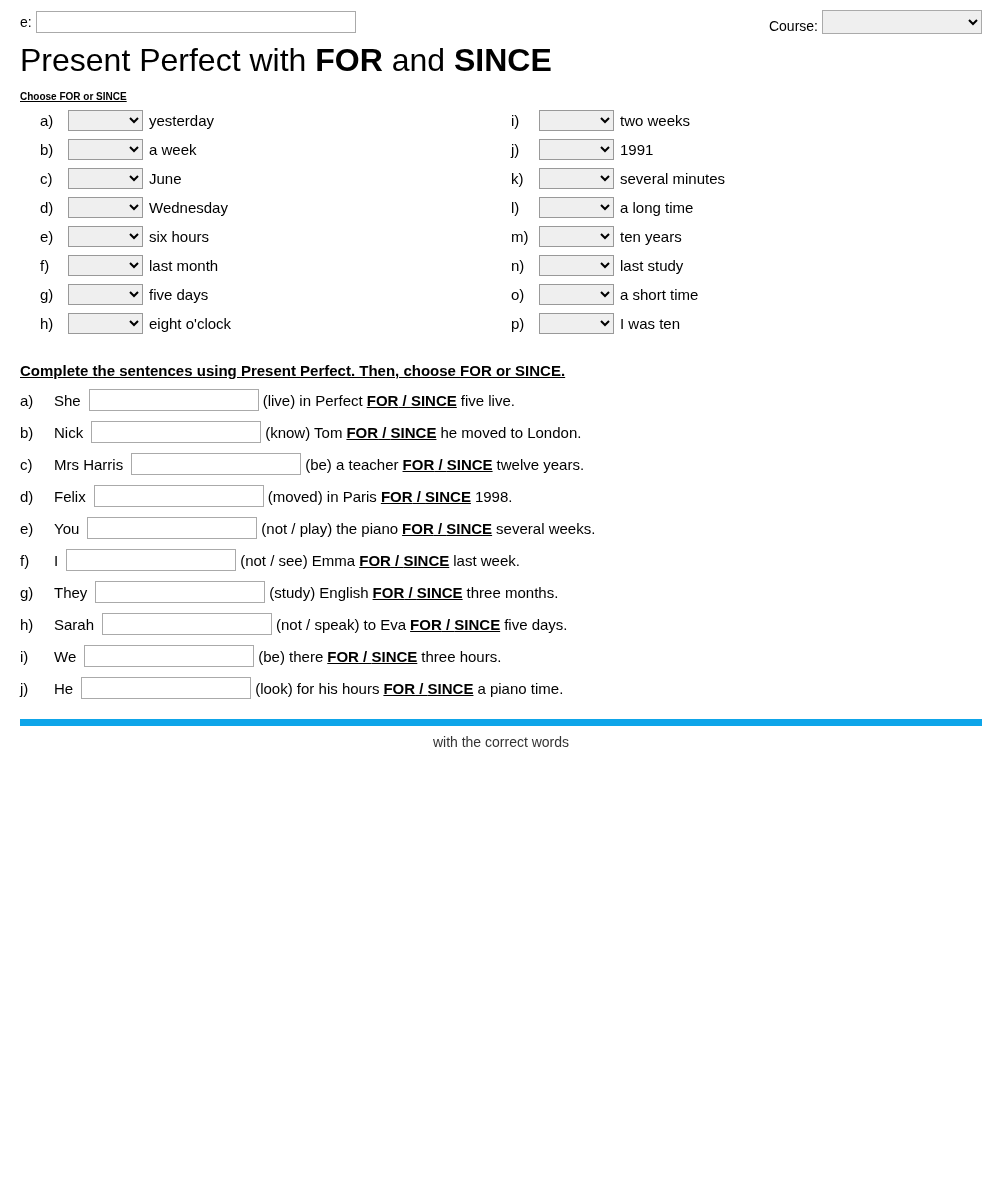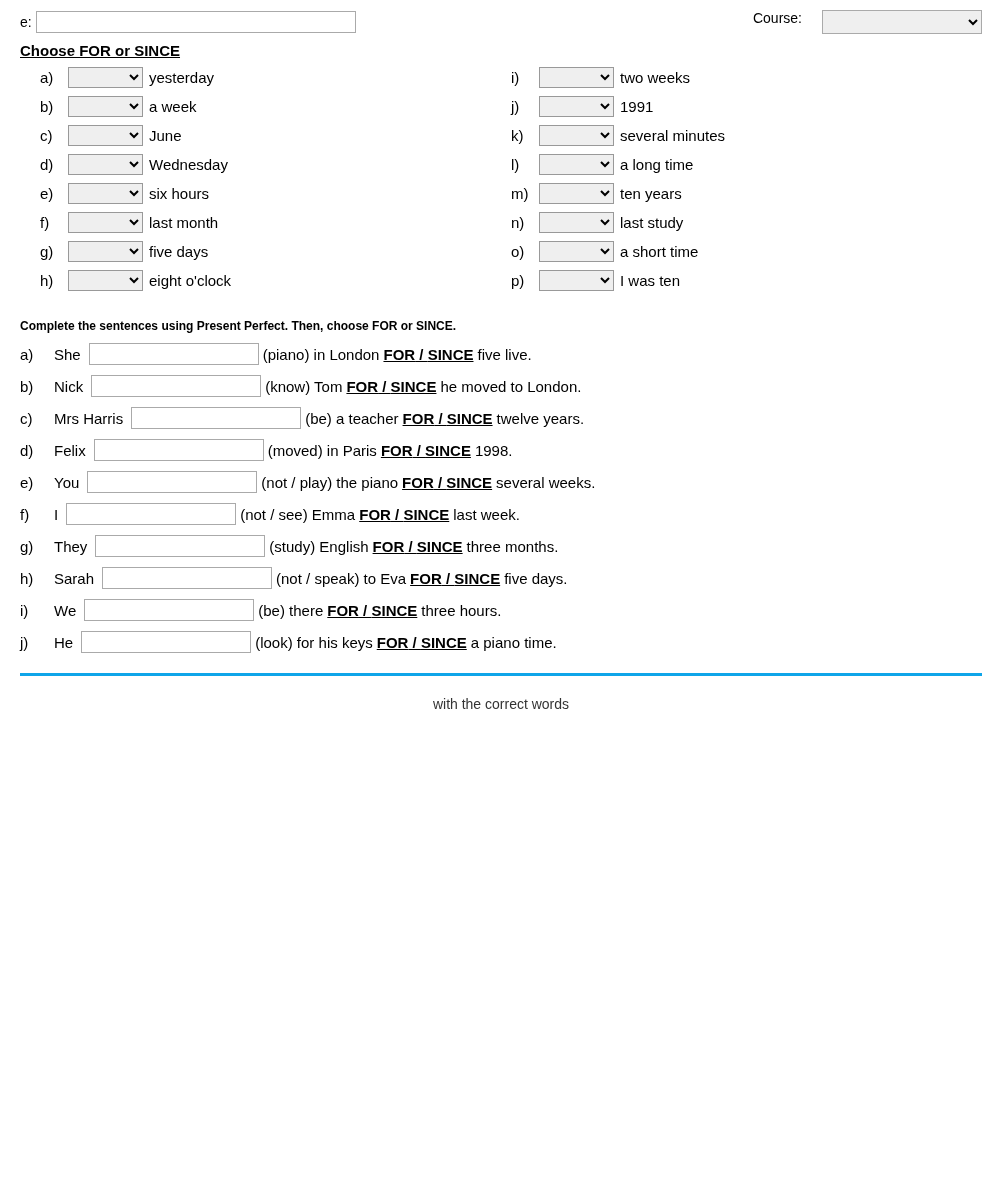--- a/index.html
+++ b/index.html
@@ -30,43 +30,43 @@
       font-size: 14px;
     }
     .top-bar input[type="text"] {
       width: 300px;
       border: 1px solid #aaa;
       padding: 2px 4px;
       font-size: 14px;
     }
     .top-bar .course-field {
       display: flex;
-      align-items: flex-start;
-      gap: 20px;
+      align-items: flex-end;
+      gap: 4px;
       margin-left: auto;
     }
     .top-bar .course-field label {
       font-size: 14px;
     }
     .top-bar select {
       width: 160px;
       border: 1px solid #aaa;
       font-size: 14px;
       padding: 2px 4px;
     }
     h1 {
       font-size: 32px;
       font-weight: normal;
       margin-bottom: 12px;
     }
     h1 strong {
       font-weight: bold;
     }
     .section-title {
-      font-size: 15px;
+      font-size: 10px;
       font-weight: bold;
       text-decoration: underline;
       margin-bottom: 8px;
     }
     .choose-section {
       margin-bottom: 20px;
     }
     .choose-grid {
       display: grid;
       grid-template-columns: 1fr 1fr;
@@ -87,23 +87,24 @@
       width: 75px;
       border: 1px solid #999;
       font-size: 13px;
       margin-right: 6px;
       padding: 1px 2px;
     }
     .complete-section {
       margin-top: 10px;
     }
     .complete-title {
-      font-size: 12px;
+      font-size: 15px;
       font-weight: bold;
       margin-bottom: 10px;
+      text-decoration: underline;
     }
     .sentence-item {
       display: flex;
       align-items: center;
       margin-bottom: 10px;
       font-size: 15px;
       flex-wrap: wrap;
       gap: 4px;
     }
     .sentence-item .letter {
@@ -122,22 +123,22 @@
     .for-since {
       font-weight: bold;
     }
     .for-since span {
       text-decoration: underline;
     }
     .bottom-note {
       margin-top: 20px;
       text-align: center;
       font-size: 14px;
-      border-top: 3px solid #0ea5e9;
-      padding-top: 20px;
+      border-top: 7px solid #0ea5e9;
+      padding-top: 8px;
       color: #333;
     }
   </style>
 </head>
 <body>
 
 <div class="page">
 
   <div class="top-bar">
     <div class="name-field">
@@ -145,20 +146,23 @@
       <input type="text" style="width: 320px;" placeholder="">
     </div>
     <div class="course-field">
       <label>Course:</label>
       <select>
         <option value=""></option>
       </select>
     </div>
   </div>
 
+  <h1>
+    <span>Present Perfect with </span><strong>FOR</strong><span> and </span><strong>SINCE</strong>
+  </h1>
 
   <div class="choose-section">
     <div class="section-title">Choose FOR or SINCE</div>
     <div class="choose-grid">
 
       <div id="choose-left">
           <div class="choose-item">
             <span class="letter">a)</span>
             <select><option value=""></option><option value="FOR">FOR</option><option value="SINCE">SINCE</option></select>
             <span>yesterday</span>
@@ -245,21 +249,21 @@
     </div>
   </div>
 
   <div class="complete-section">
     <div class="complete-title">Complete the sentences using Present Perfect. Then, choose FOR or SINCE.</div>
     <div id="sentences-container">
         <div class="sentence-item">
           <span class="letter">a)</span>
           <span class="subject">She</span>
           <input type="text" style="">
-          <span> (piano) in London </span>
+          <span> (live) in Perfect </span>
           <span class="for-since"><span style="text-decoration:underline;font-weight:bold;">FOR</span><span> / </span><span style="text-decoration:underline;font-weight:bold;">SINCE</span></span>
           <span> five live.</span>
         </div>
         <div class="sentence-item">
           <span class="letter">b)</span>
           <span class="subject">Nick</span>
           <input type="text" style="">
           <span> (know) Tom </span>
           <span class="for-since"><span style="text-decoration:underline;font-weight:bold;">FOR</span><span> / </span><span style="text-decoration:underline;font-weight:bold;">SINCE</span></span>
           <span> he moved to London.</span>
@@ -317,21 +321,21 @@
           <span class="subject">We</span>
           <input type="text" style="">
           <span> (be) there </span>
           <span class="for-since"><span style="text-decoration:underline;font-weight:bold;">FOR</span><span> / </span><span style="text-decoration:underline;font-weight:bold;">SINCE</span></span>
           <span> three hours.</span>
         </div>
         <div class="sentence-item">
           <span class="letter">j)</span>
           <span class="subject">He</span>
           <input type="text" style="">
-          <span> (look) for his keys </span>
+          <span> (look) for his hours </span>
           <span class="for-since"><span style="text-decoration:underline;font-weight:bold;">FOR</span><span> / </span><span style="text-decoration:underline;font-weight:bold;">SINCE</span></span>
           <span> a piano time.</span>
         </div>
       </div>
   </div>
 
   <div class="bottom-note">
     <span>with the correct words</span>
   </div>
 </div>

